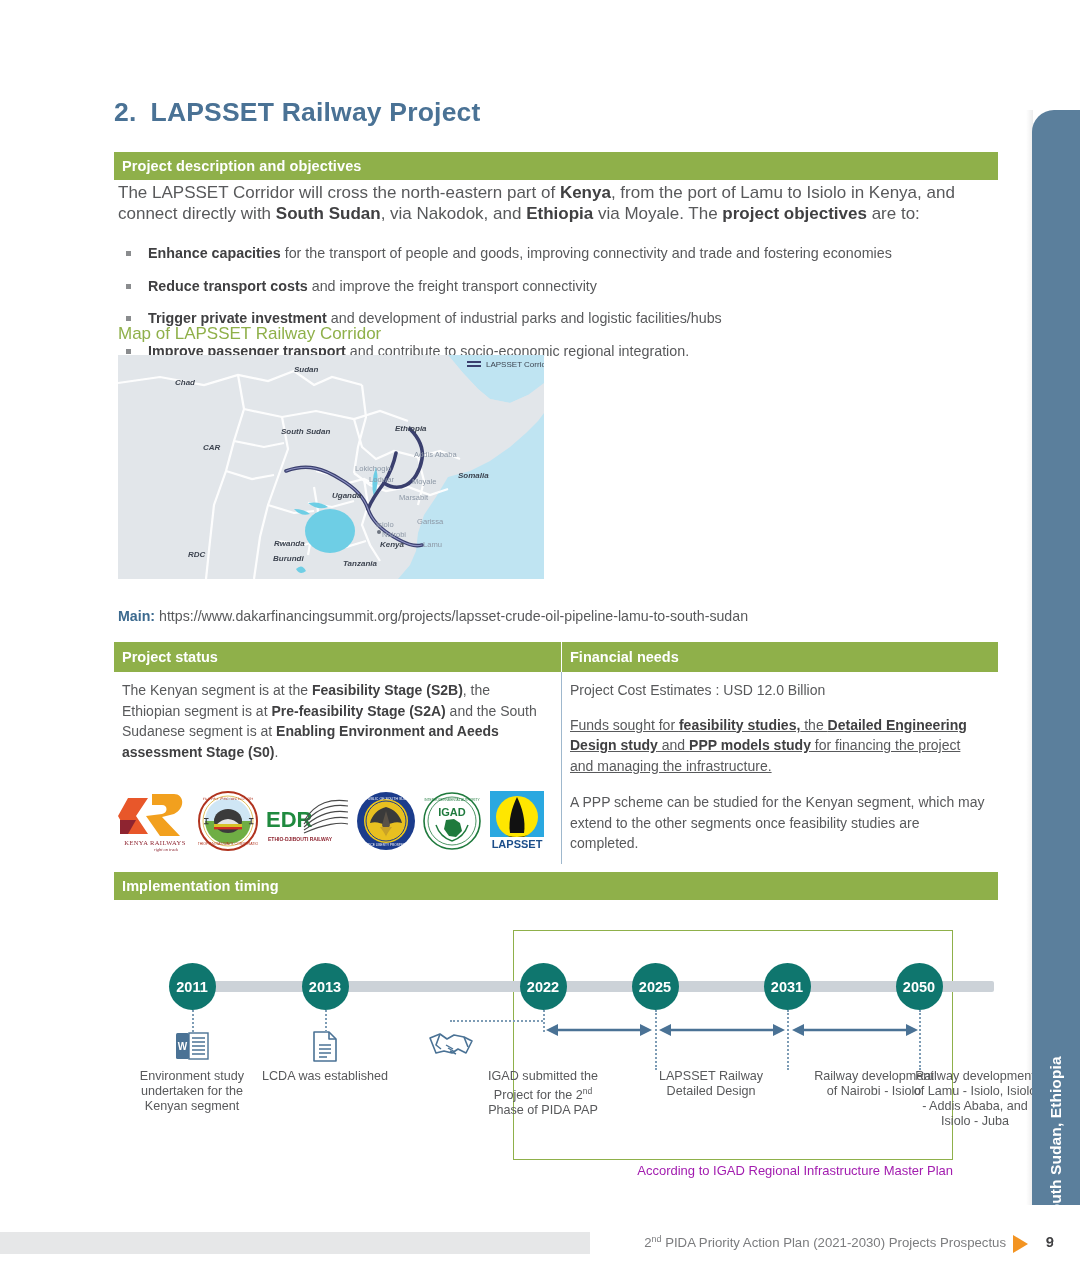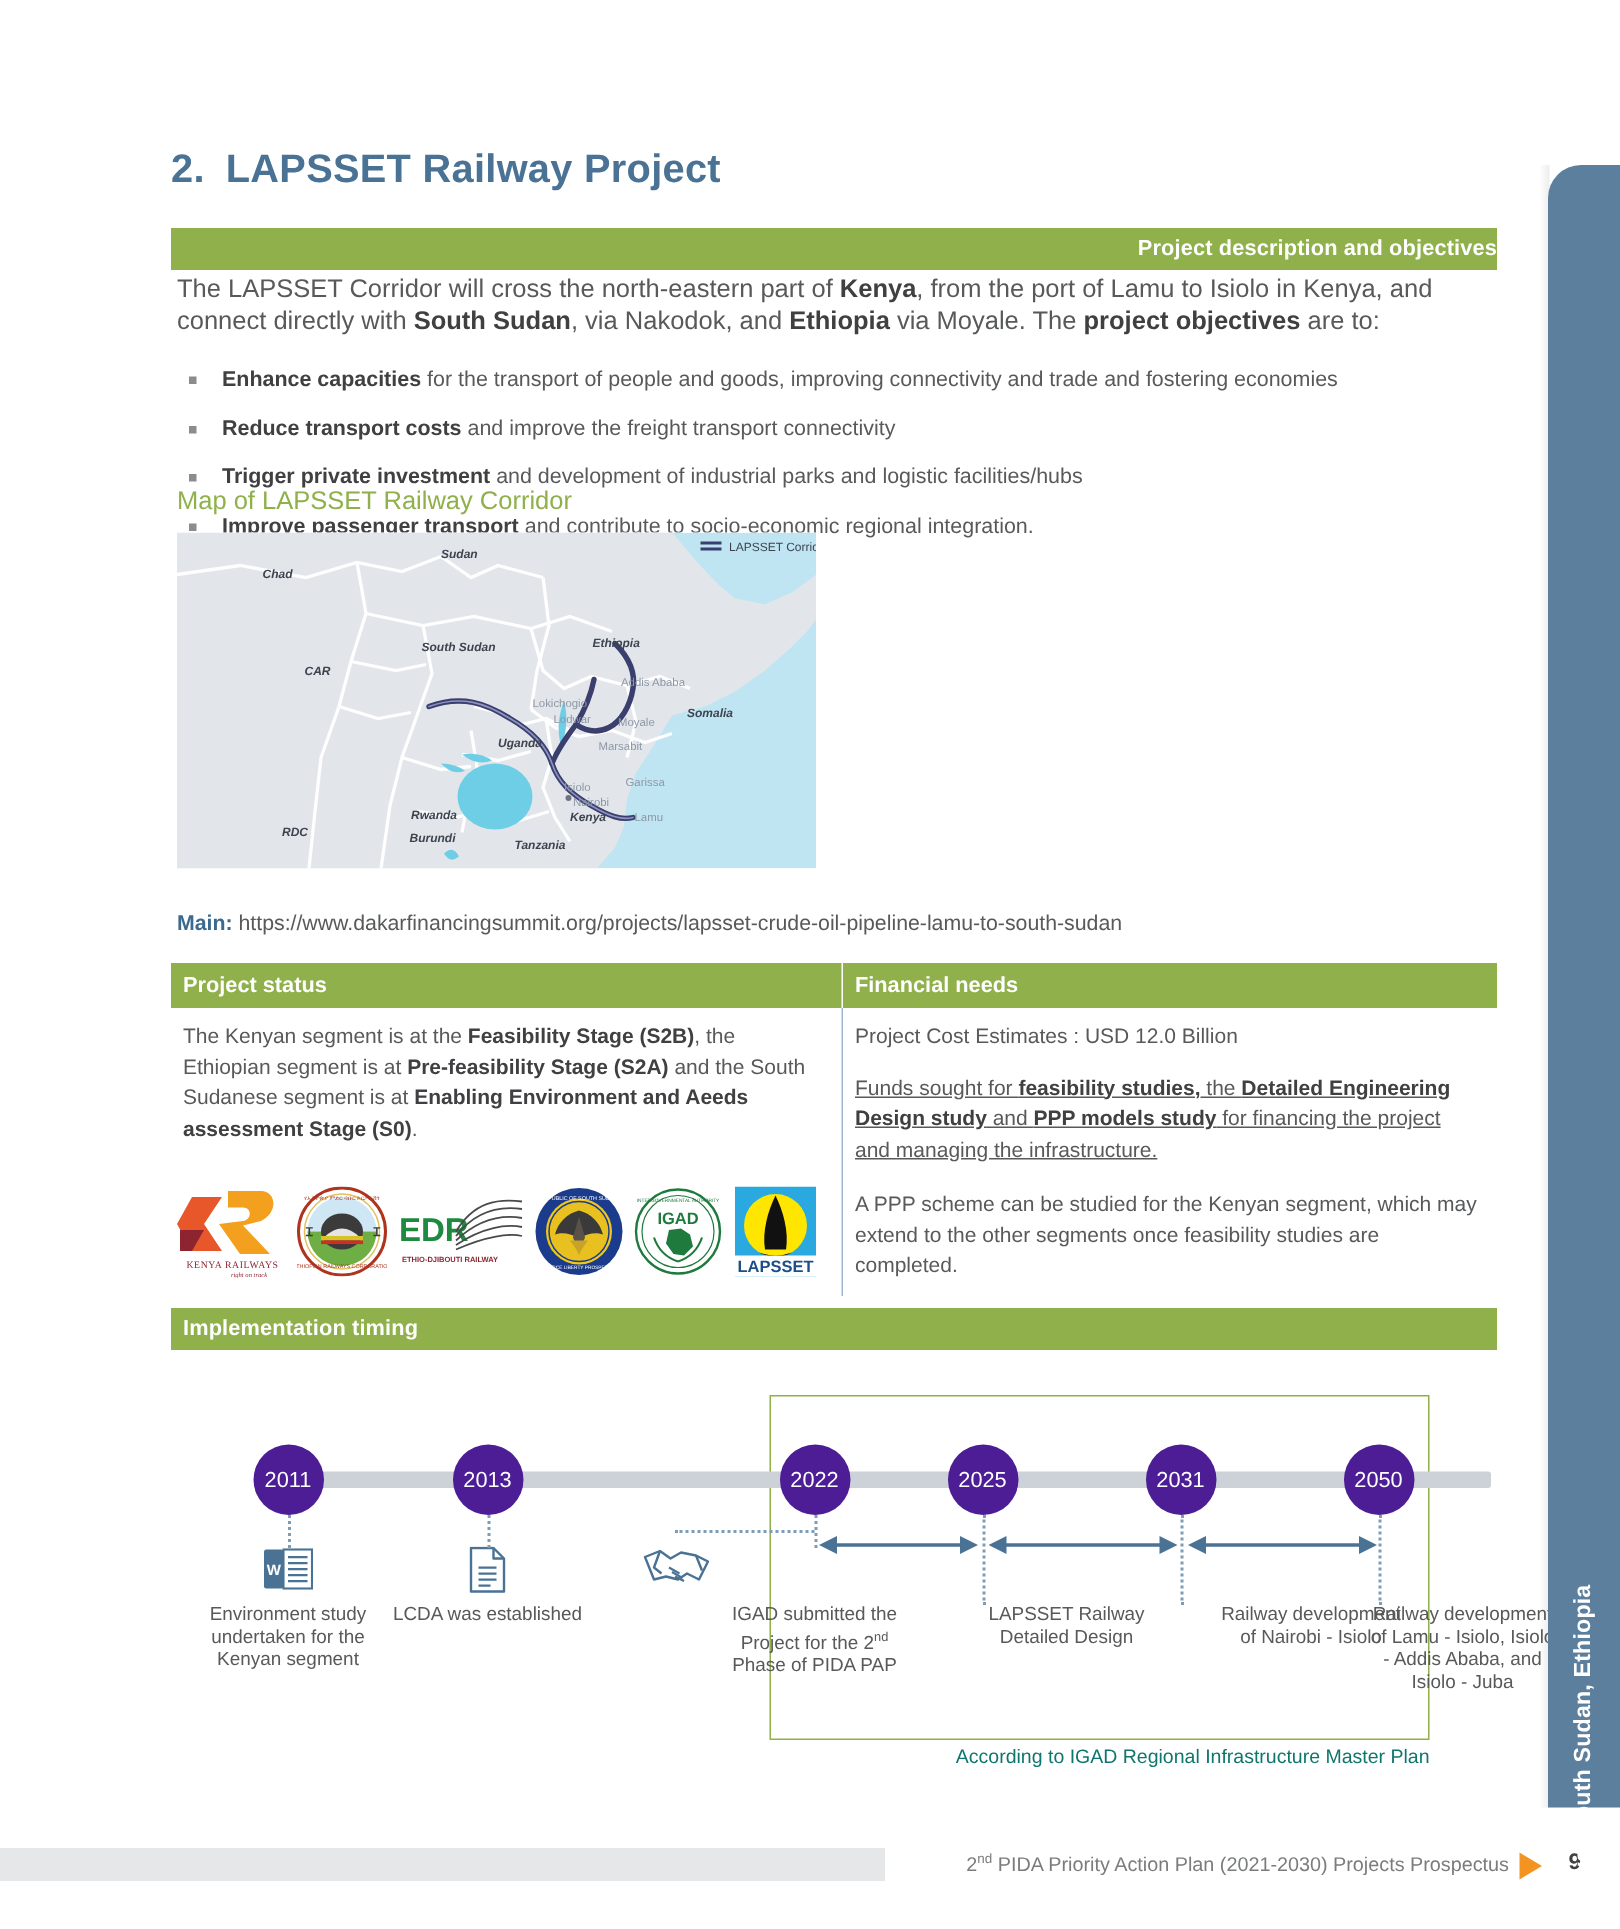--- a/index.html
+++ b/index.html
@@ -53,21 +53,21 @@
   h1#page-title .num { margin-right:14px; }
 
   .green-bar {
     background:#8fb04a;
     color:#ffffff;
     font-size:14.5px; font-weight:bold;
     padding:6px 0 6px 8px;
     letter-spacing:.1px;
   }
 
-  #desc-bar { position:absolute; left:114px; top:152px; width:884px;text-align:right; }
+  #desc-bar { position:absolute; left:114px; top:152px; width:884px; }
 
   #desc-para {
     position:absolute; left:118px; top:182px; width:878px;
     font-size:17px; line-height:21px; color:#58595b;
   }
   #desc-para b { color:#404042; }
 
   ul#objectives {
     position:absolute; left:126px; top:231px; width:880px;
     margin:0; padding:0; list-style:none;
@@ -147,23 +147,23 @@
   }
   #tl-axis {
     position:absolute; left:64px; top:76px;
     width:816px; height:11px;
     background:#ccd2d8; border-radius:2px;
   }
   .tl-node {
     position:absolute; top:58px;
     width:47px; height:47px; margin-left:-23.5px;
     border-radius:50%;
-    background:#4c1d95;
+    background:#0f766e;
     color:#ffffff;
-    font-size:14.5px; font-weight:normal;
+    font-size:14.5px; font-weight:bold;
     display:flex; align-items:center; justify-content:center;
     z-index:3;
   }
   .tl-drop {
     position:absolute; top:105px;
     width:0; border-left:2px dotted #7d9cb5;
     z-index:1;
   }
   .tl-icon {
     position:absolute;
@@ -180,21 +180,21 @@
   .tl-arrow {
     position:absolute; top:116px; height:18px;
   }
   .tl-dotline {
     position:absolute;
     height:0; border-top:2px dotted #7d9cb5;
   }
   #tl-note {
     position:absolute; left:0; top:258px; width:839px;
     text-align:right;
-    font-size:13px; color:#0f766e;
+    font-size:13px; color:#a21caf;
   }
 
   
   #footer-grey {
     position:absolute; left:0; top:1232px;
     width:590px; height:22px;
     background:#e6e7e8;
   }
   #footer-text {
     position:absolute; right:74px; top:1234px;

